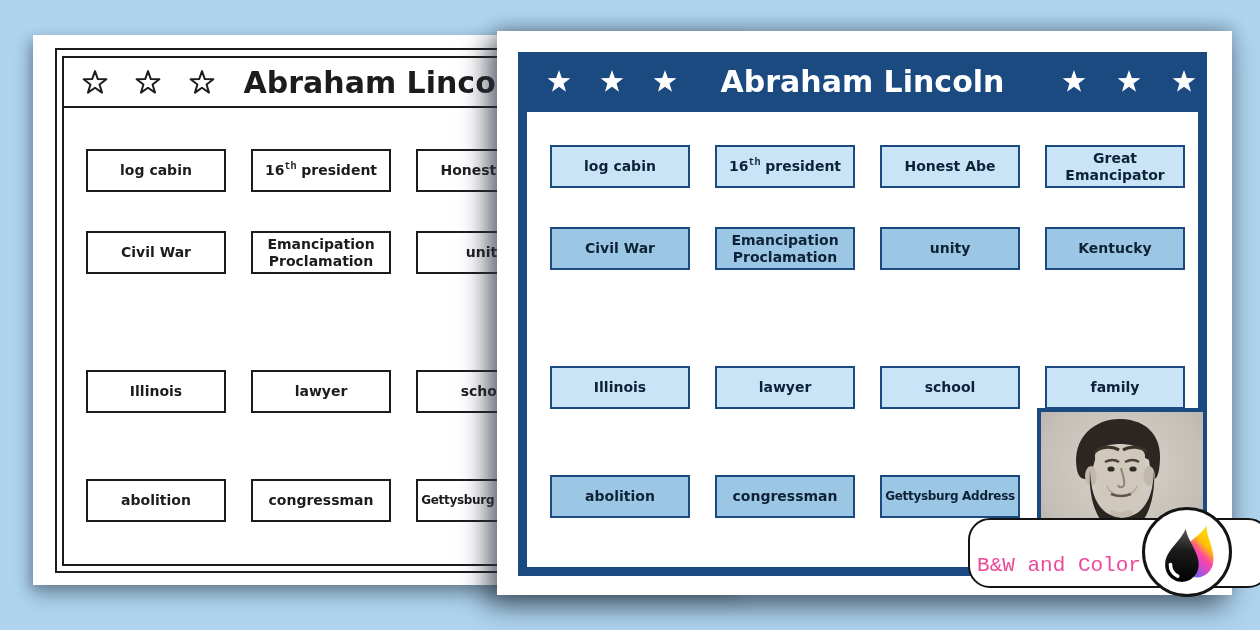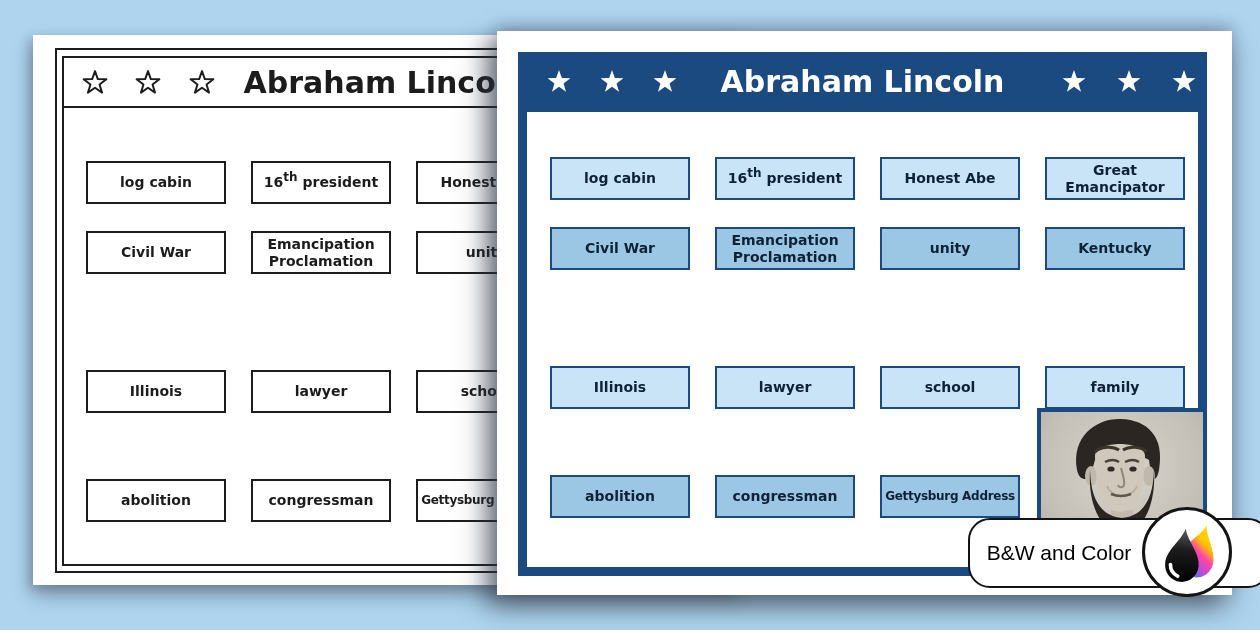--- a/index.html
+++ b/index.html
@@ -34,42 +34,42 @@
   .color .band{position:absolute;left:21px;top:21px;width:689px;height:60px;}
   .color .title{position:absolute;left:0;right:0;top:0;height:60px;line-height:60px;
     text-align:center;font-weight:bold;font-size:30px;color:#fff;}
   .color .star{position:absolute;top:17px;width:26px;height:26px;}
   .color .star polygon{fill:#fff;}
   .color .s1{left:28px}.color .s2{left:81px}.color .s3{left:134px}
   .color .s4{left:543px}.color .s5{left:598px}.color .s6{left:653px}
 
   
   .row{position:absolute;left:53px;display:flex;gap:25px;}
-  .row1{top:126px}.row2{top:196px}.row3{top:335px}.row4{top:444px}
+  .row1{top:114px}.row2{top:196px}.row3{top:335px}.row4{top:444px}
   .card{width:140px;height:43px;display:flex;align-items:center;justify-content:center;
     text-align:center;font-weight:bold;font-size:14px;line-height:1.15;padding:1px 3px;}
   .bw .card{border:2px solid #1c1c1c;background:#fff;color:#1c1c1c;}
   .color .card{border:2px solid #1A4A80;color:#0D2137;}
   .color .card.light{background:#C9E4F7;}
   .color .card.dark{background:#9CC7E4;}
   .card-label{display:block;width:100%;}
-  .card sup{font-size:12px;vertical-align:super;line-height:0;}
+  .card sup{font-size:10px;vertical-align:super;line-height:0;font-family:Liberation Mono, monospace;}
   .nowrap .card-label{white-space:nowrap;font-size:12px;letter-spacing:-0.3px;}
 
   
   .photo{position:absolute;left:540px;top:377px;width:170px;height:168px;
     border:4px solid #1A4A80;background:#c2beb6;overflow:hidden;}
   .photo svg{display:block;width:100%;height:100%;}
 
   
   .badge-pill{position:absolute;left:968px;top:518px;width:302px;height:70px;
     background:#fff;border:2px solid #141414;border-radius:22px;z-index:30;}
-  .badge-label{position:absolute;left:0;top:0;width:178px;height:100%;
+  .badge-label{position:absolute;left:0;top:12px;width:178px;height:100%;
     display:flex;align-items:center;justify-content:center;
-    font-family:Liberation Sans, sans-serif;font-size:21px;color:#000000;}
+    font-family:Liberation Mono, monospace;font-size:21px;color:#ec4899;}
   .badge-circle{position:absolute;left:1142px;top:507px;width:90px;height:90px;
     background:#fff;border:3px solid #141414;border-radius:50%;z-index:31;
     display:flex;align-items:center;justify-content:center;}
   .badge-circle svg{width:60px;height:64px;}
 </style>
 </head>
 <body>
 
 <div class="sheet bw">
   <div class="outer-frame"></div>

